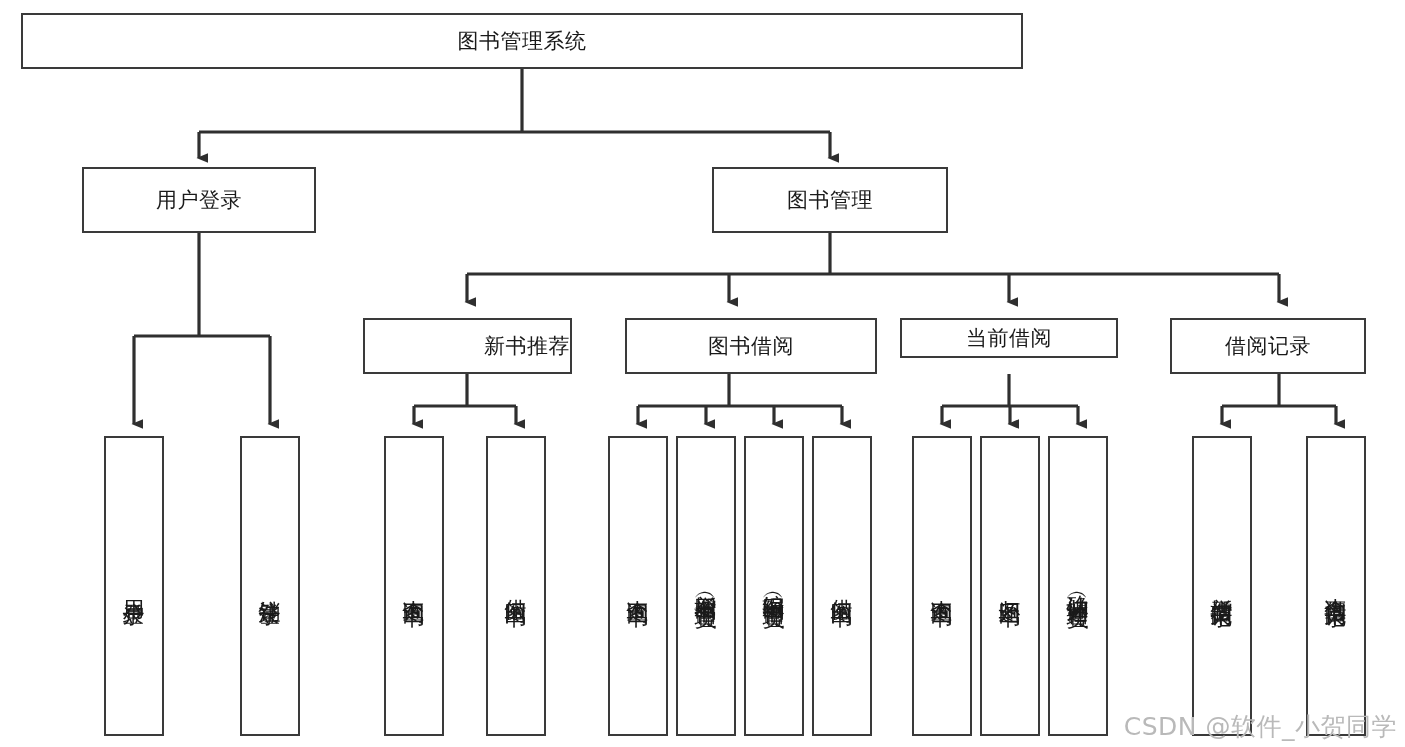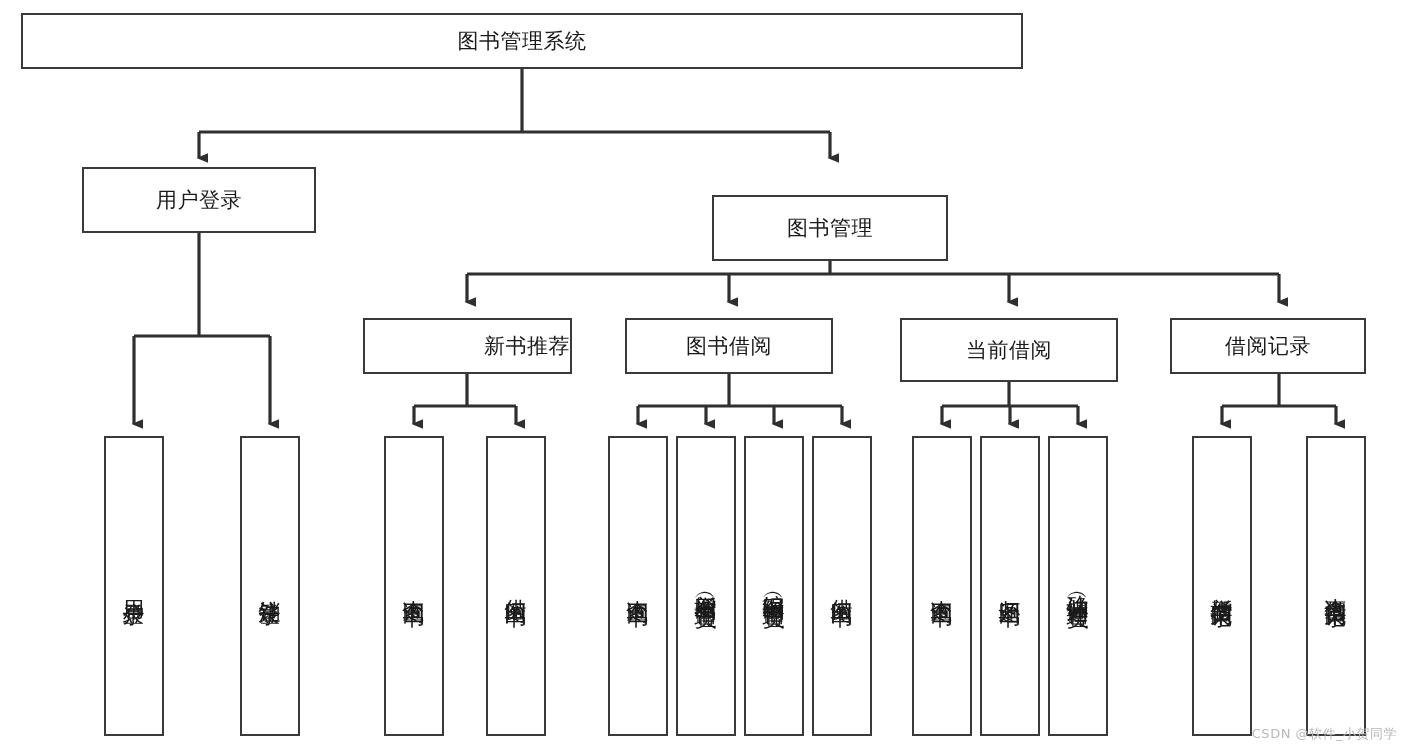--- a/index.html
+++ b/index.html
@@ -49,21 +49,21 @@
     font-size: 22px;
     line-height: 1.32;
     letter-spacing: 2px;
     white-space: normal;
     max-height: 286px;
   }
   .watermark {
     position: absolute;
     right: 8px;
     bottom: 4px;
-    font-size: 13px;
+    font-size: 25px;
     color: #b9b9b9;
     letter-spacing: 0.5px;
     white-space: nowrap;
     font-family: "DejaVu Sans", "Liberation Sans", sans-serif;
   }
 </style>
 </head>
 <body>
 
 <div id="canvas">
@@ -118,31 +118,31 @@
     </g>
   </svg>
 
   <div class="node" style="left:21px; top:13px; width:1002px; height:56px;">
     <span class="label">图书管理系统</span>
   </div>
 
   <div class="node" style="left:82px; top:167px; width:234px; height:66px;">
     <span class="label">用户登录</span>
   </div>
-  <div class="node" style="left:712px; top:167px; width:236px; height:66px;margin-top:28px;">
+  <div class="node" style="left:712px; top:167px; width:236px; height:66px;">
     <span class="label">图书管理</span>
   </div>
 
   <div class="node" style="left:363px; top:318px; width:209px; height:56px;justify-content:flex-end;">
     <span class="label">新书推荐</span>
   </div>
-  <div class="node" style="left:625px; top:318px; width:208px; height:56px;">
+  <div class="node" style="left:625px; top:318px; width:252px; height:56px;">
     <span class="label">图书借阅</span>
   </div>
-  <div class="node" style="left:900px; top:318px; width:218px; height:64px;">
+  <div class="node" style="left:900px; top:318px; width:218px; height:40px;">
     <span class="label">当前借阅</span>
   </div>
   <div class="node" style="left:1170px; top:318px; width:196px; height:56px;">
     <span class="label">借阅记录</span>
   </div>
 
   <div class="node leaf" style="left:104px; top:436px; width:60px; height:300px;">
     <span class="label">用户登录</span>
   </div>
   <div class="node leaf" style="left:240px; top:436px; width:60px; height:300px;">

